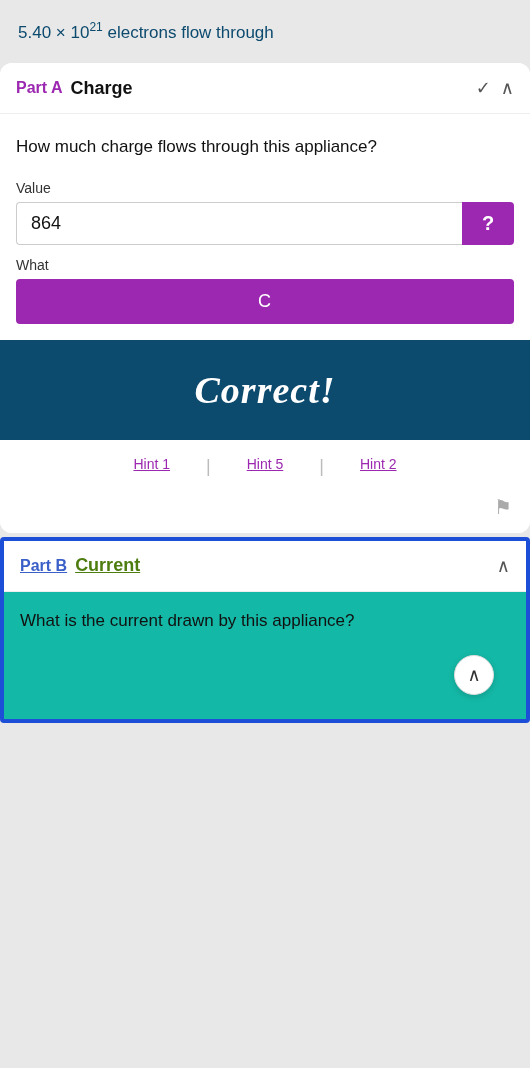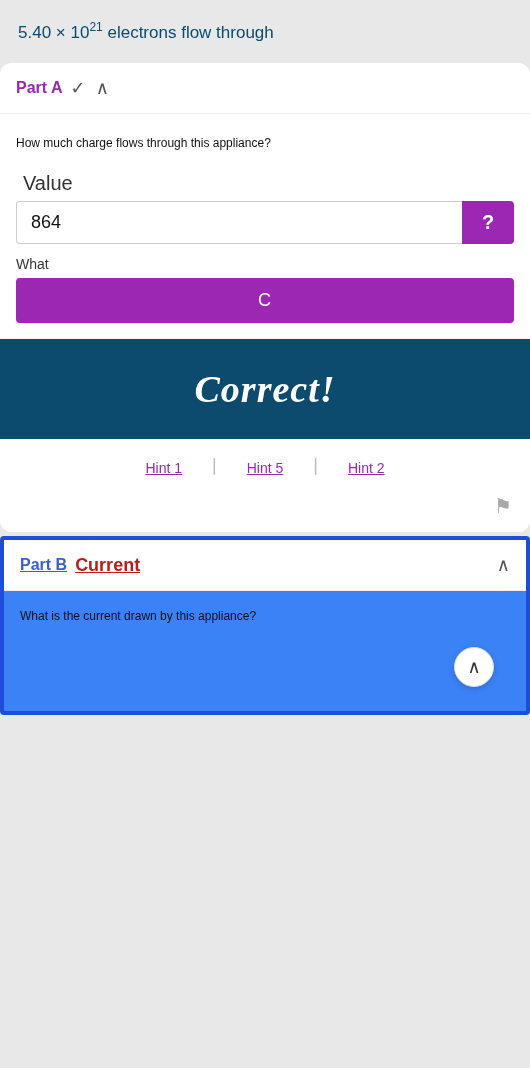--- a/index.html
+++ b/index.html
@@ -56,21 +56,21 @@
     .part-title {
       font-weight: 700;
       font-size: 18px;
       color: #111;
       flex: 1;
     }
 
     .part-title-b {
       font-weight: 700;
       font-size: 18px;
-      color: #b91c1c;
+      color: #4d7c0f;
       flex: 1;
       text-decoration: underline;
     }
 
     .header-icons {
       display: flex;
       align-items: center;
       gap: 10px;
       color: #555;
       font-size: 18px;
@@ -85,31 +85,30 @@
       color: #555;
       font-size: 18px;
     }
 
     .part-body {
       padding: 20px 16px 16px 16px;
       background: #fff;
     }
 
     .question-text {
-      font-size: 12px;
+      font-size: 17px;
       line-height: 1.5;
       color: #111;
       margin-bottom: 20px;
     }
 
     .field-label {
-      font-size: 20px;
+      font-size: 14px;
       color: #333;
       margin-bottom: 6px;
-      margin-left: 7px;
     }
 
     .input-row {
       display: flex;
       align-items: stretch;
       margin-bottom: 12px;
     }
 
     .value-input {
       border: 1px solid #ccc;
@@ -166,25 +165,25 @@
       color: #fff;
       font-size: 38px;
       font-style: italic;
       font-weight: 700;
       font-family: 'Georgia', cursive, serif;
       letter-spacing: 1px;
     }
 
     .hints-row {
       display: flex;
-      align-items: flex-end;
+      align-items: flex-start;
       justify-content: center;
       padding: 16px 0 10px 0;
       background: #fff;
-      gap: 12px;
+      gap: 18px;
     }
 
     .hint-link {
       color: #9c27b0;
       font-size: 14px;
       text-decoration: underline;
       cursor: pointer;
       padding: 0 18px;
     }
 
@@ -207,21 +206,21 @@
 
     .part-b-card {
       background: #fff;
       border: 4px solid #1d4ed8;
       border-radius: 4px;
       margin: 4px 0 0 0;
     }
 
     .part-b-body {
       padding: 16px 16px 16px 16px;
-      background: #3b82f6;
+      background: #14b8a6;
     }
 
     .scroll-up-btn {
       position: absolute;
       right: 16px;
       bottom: 8px;
       background: #fff;
       border: 1px solid #ddd;
       border-radius: 50%;
       width: 40px;
@@ -243,20 +242,21 @@
 </head>
 <body>
 
 <div class="top-context">
   <span>5.40 × 10<sup>21</sup> electrons flow through</span><br>
 </div>
 
 <div class="part-card">
   <div class="part-header">
     <span class="part-label-a">Part A</span>
+    <span class="part-title">Charge</span>
     <div class="header-icons">
       <span class="check-icon">✓</span>
       <span class="chevron-icon">∧</span>
     </div>
   </div>
 
   <div class="part-body">
     <div class="question-text">How much charge flows through this appliance?</div>
 
     <div class="field-label">Value</div>

